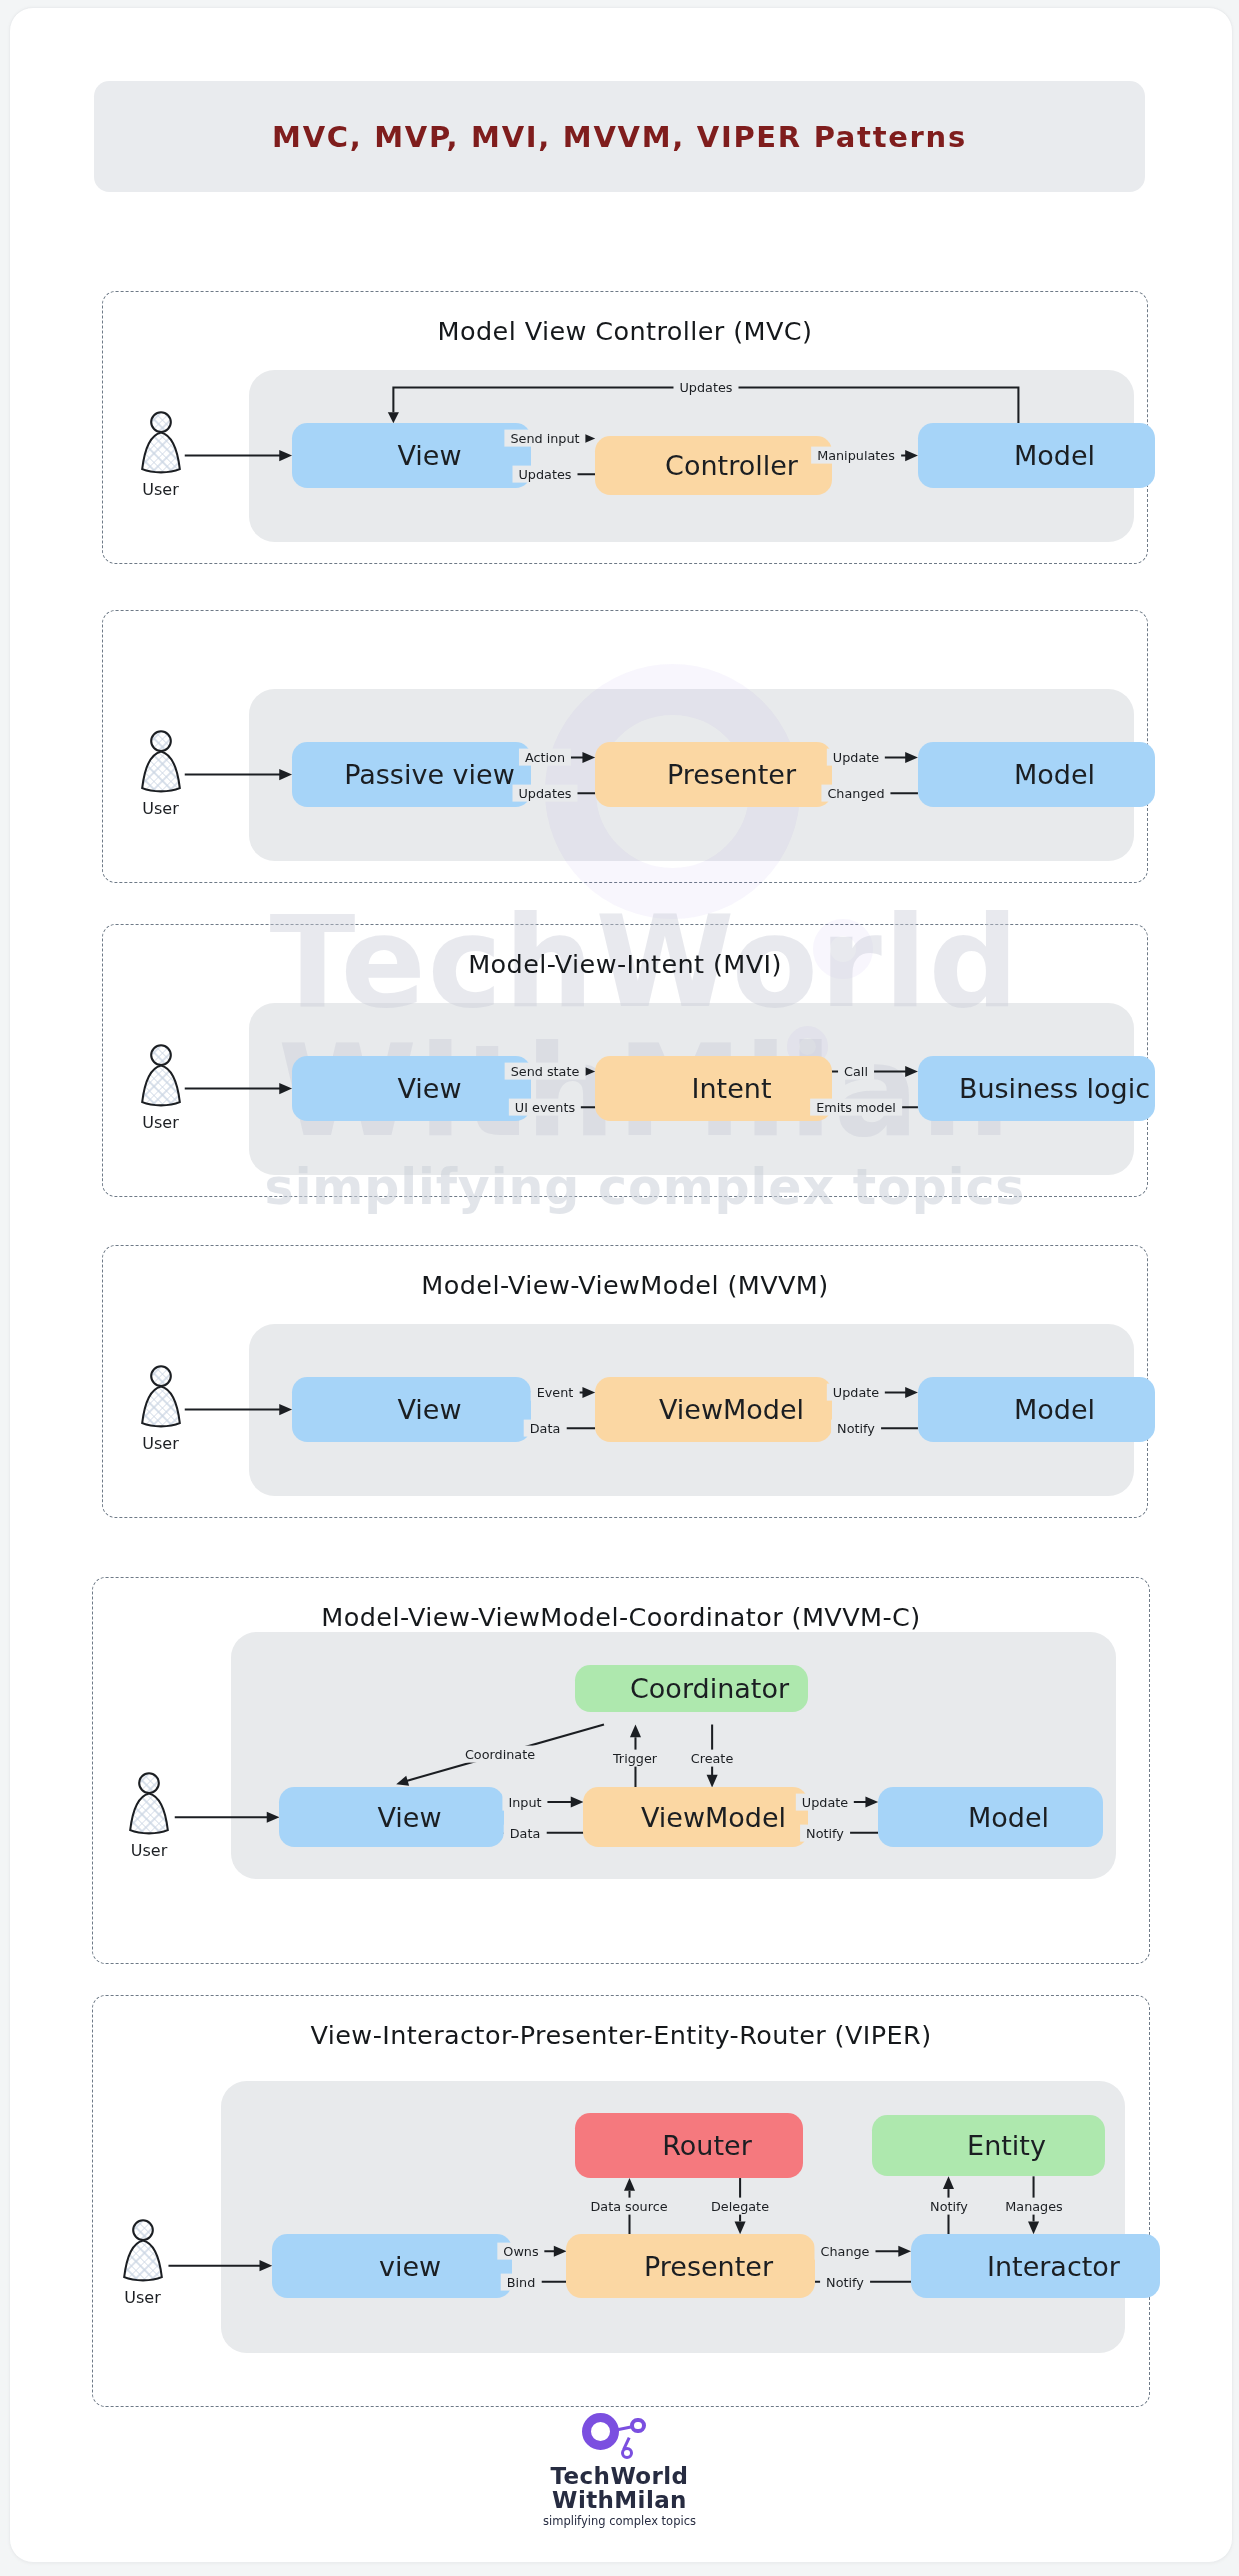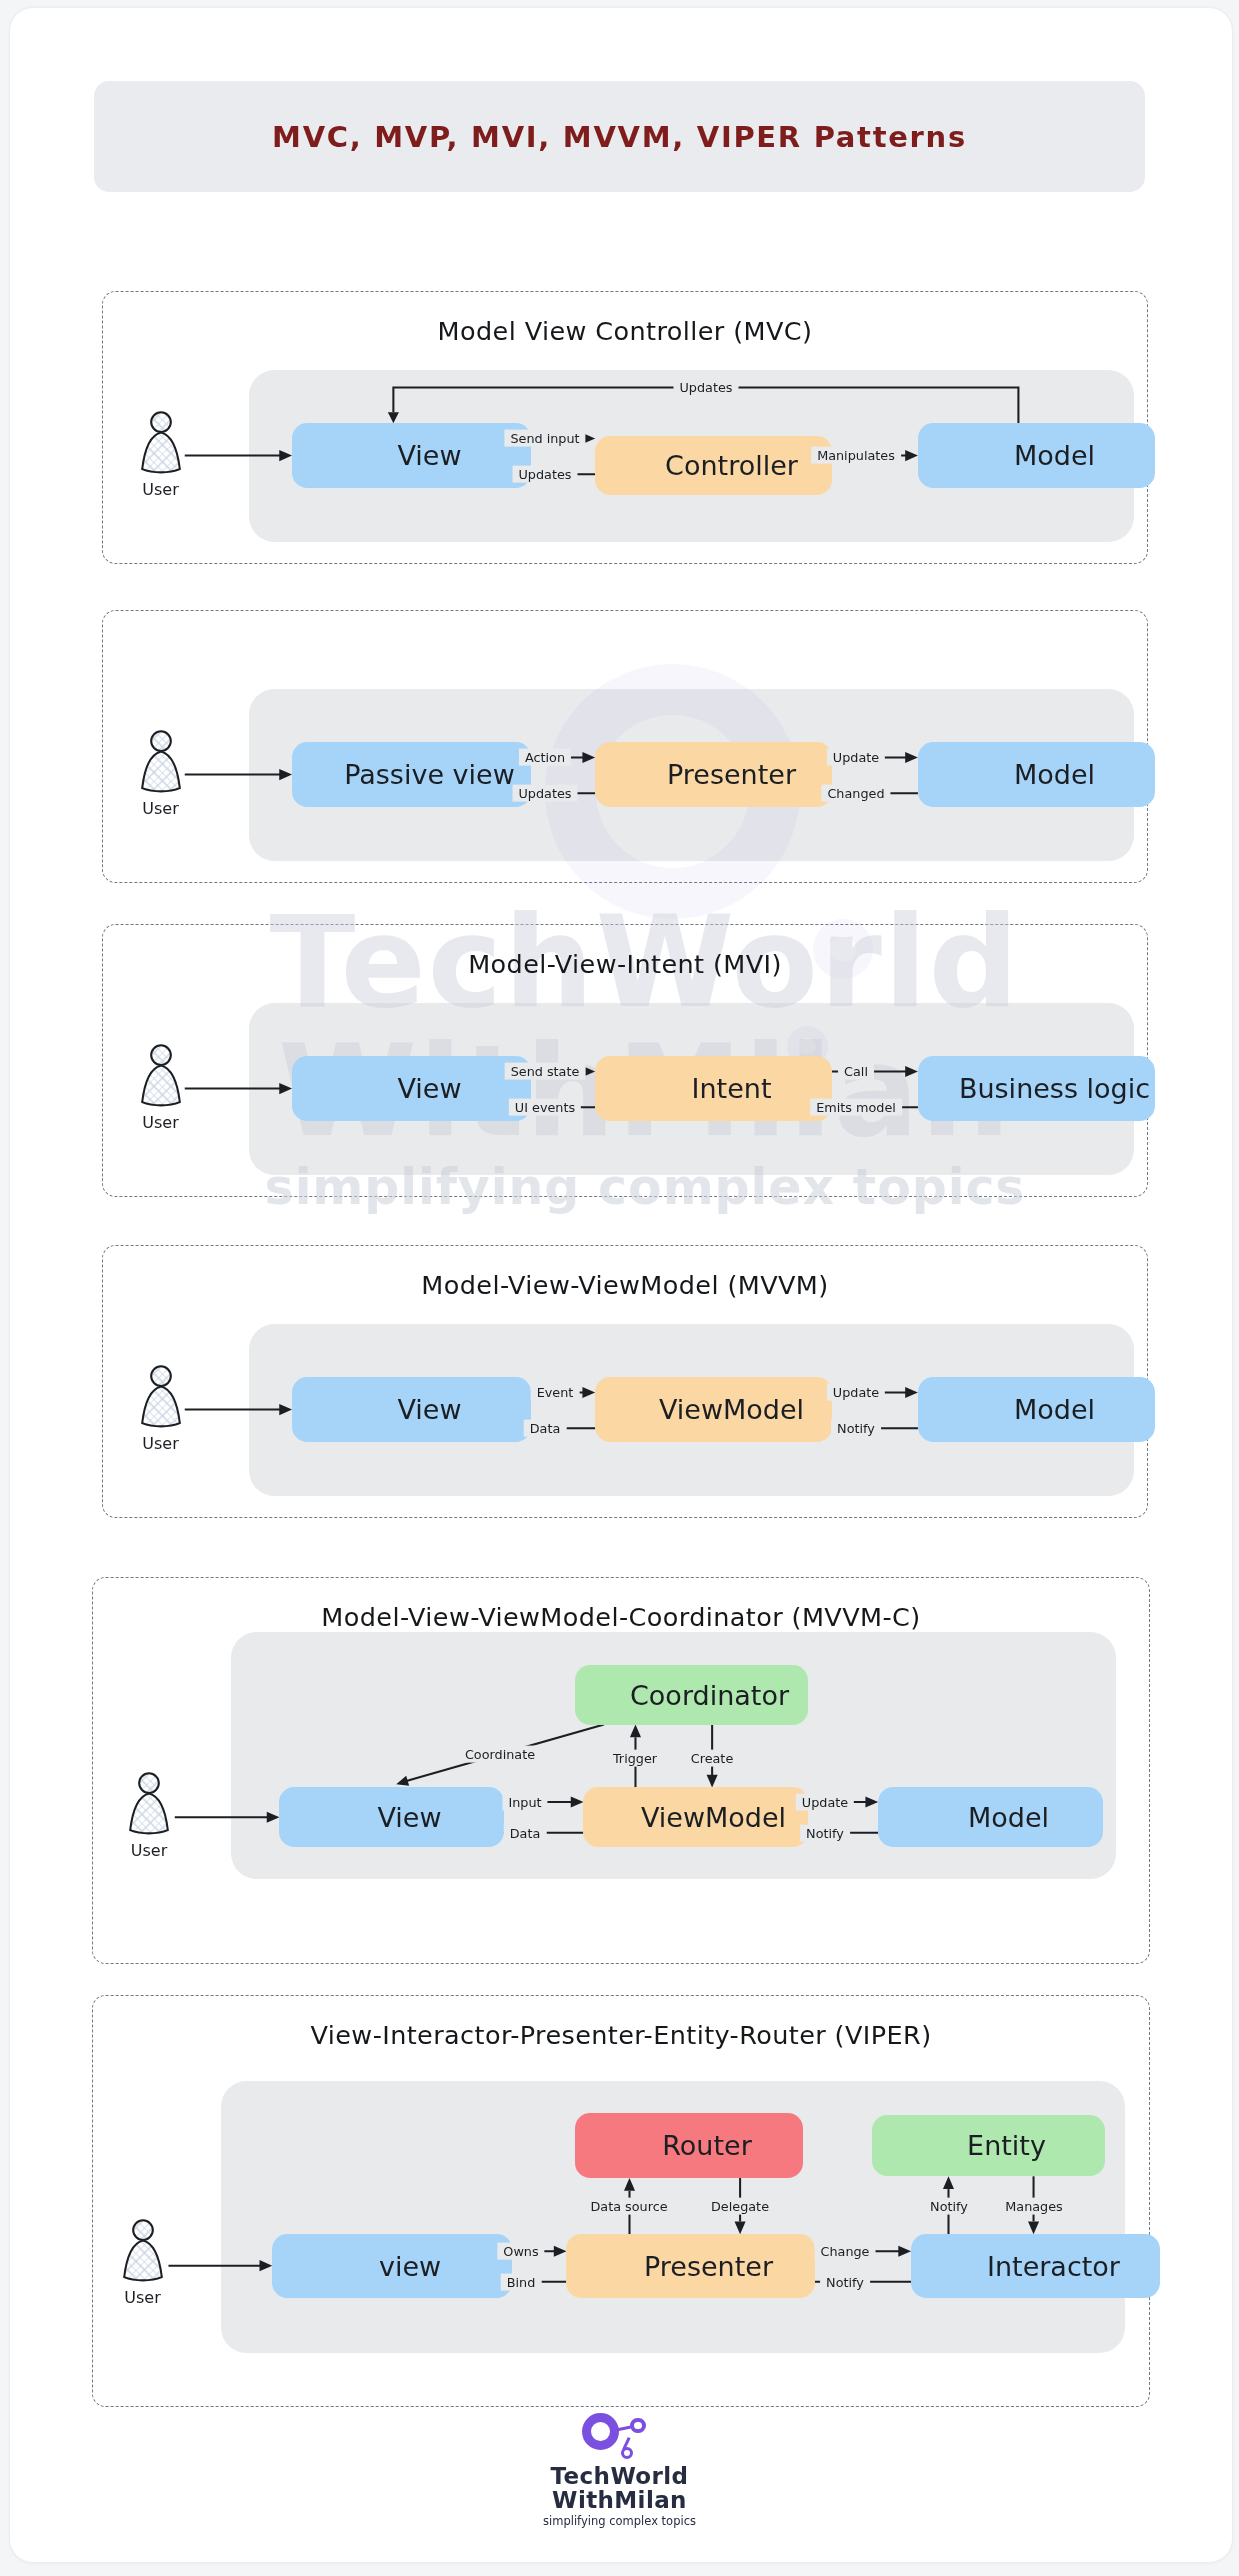--- a/index.html
+++ b/index.html
@@ -236,21 +236,21 @@
       <polygon points="922,263 907,256.5 907,269.5"></polygon>
     <line x1="813" y1="299" x2="922" y2="299"></line>
       <polygon points="798,299 813,292.5 813,305.5"></polygon>
     <line x1="600" y1="172" x2="362" y2="240"></line>
       <polygon points="356,242 367.8,232.3 371.2,243.9"></polygon>
     <line x1="637" y1="246" x2="637" y2="187"></line>
       <polygon points="637,172 630.5,187 643.5,187"></polygon>
     <line x1="727" y1="172" x2="727" y2="232"></line>
       <polygon points="727,246 720.5,231 733.5,231"></polygon>
   </svg>
-  <div class="node green" style="left:482px;top:87px;width:197px;height:60px">Coordinator</div>
+  <div class="node green" style="left:482px;top:87px;width:197px;height:47px">Coordinator</div>
   <div class="node blue" style="left:186px;top:209px;width:189px;height:60px">View</div>
   <div class="node orange" style="left:490px;top:209px;width:189px;height:60px">ViewModel</div>
   <div class="node blue" style="left:785px;top:209px;width:189px;height:60px">Model</div>
   <span class="alabel" style="left:407px;top:176px">Coordinate</span>
   <span class="alabel" style="left:542px;top:180px">Trigger</span>
   <span class="alabel" style="left:619px;top:180px">Create</span>
   <span class="alabel" style="left:432px;top:224px">Input</span>
   <span class="alabel" style="left:432px;top:255px">Data</span>
   <span class="alabel" style="left:732px;top:224px">Update</span>
   <span class="alabel" style="left:732px;top:255px">Notify</span>

